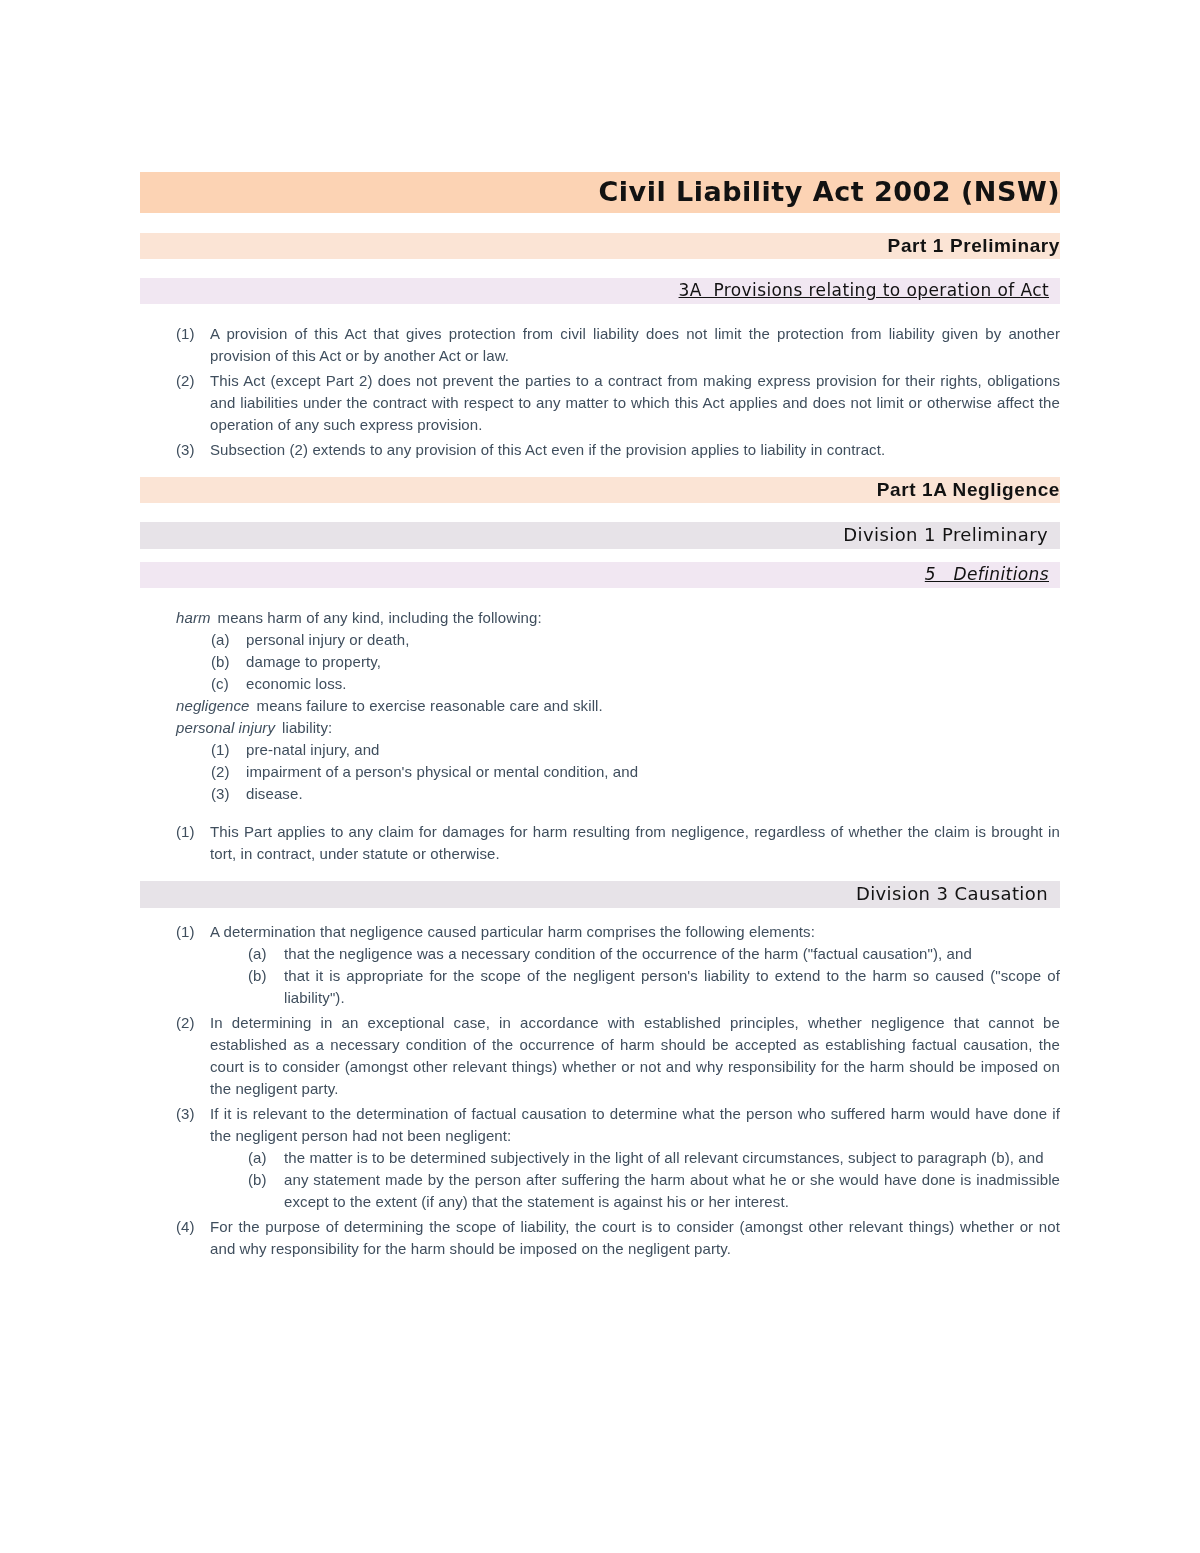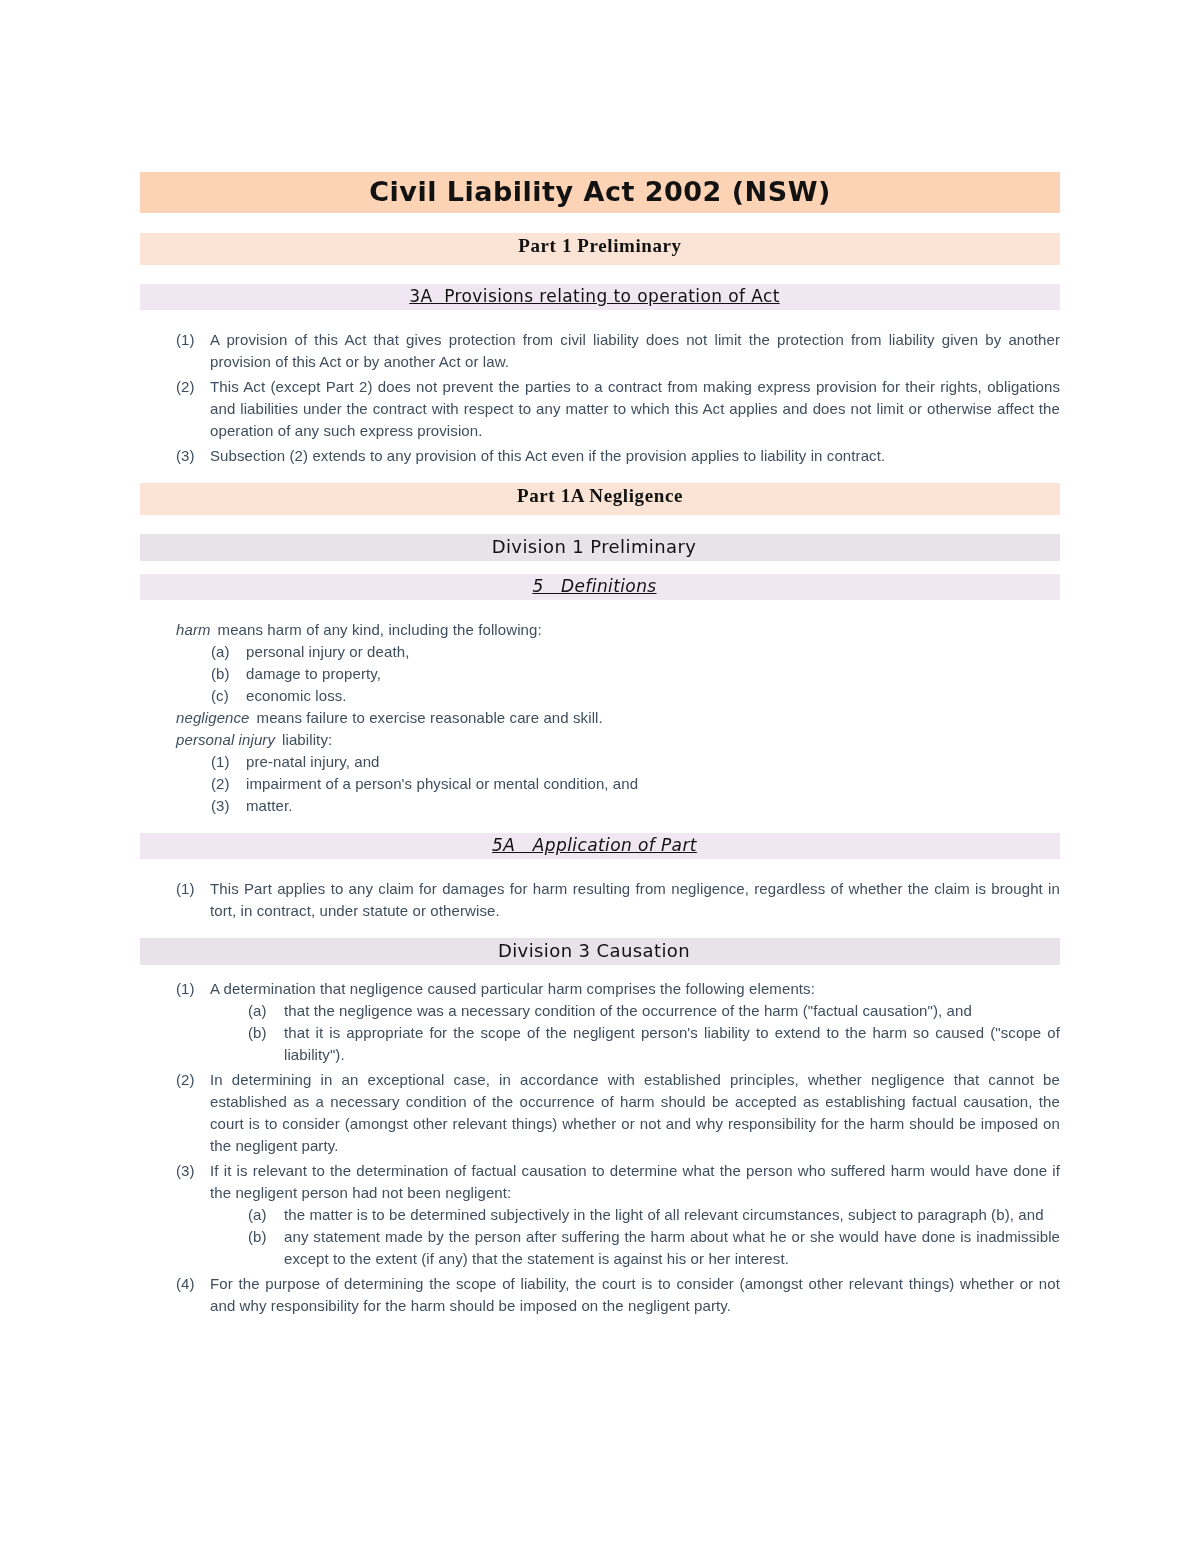--- a/index.html
+++ b/index.html
@@ -9,40 +9,40 @@
     overflow: hidden;
     font-family: "Liberation Sans", sans-serif;
   }
   .page {
     box-sizing: border-box;
     width: 1200px;
     padding: 172px 140px 0 140px;
   }
   
   .bar {
-    text-align: center;
+    text-align: right;
     color: #121212;
     white-space: pre-wrap;
   }
   .bar-title {
     background: var(--title-bg, #fcd3b4);
     font-family: "DejaVu Sans", sans-serif;
     font-size: 27px;
     font-weight: bold;
     letter-spacing: 0.5px;
     padding: 4px 0 6px 0;
     margin-bottom: 20px;
   }
   .bar-part {
     background: var(--part-bg, #fbe4d5);
-    font-family: Liberation Serif, serif;
+    font-family: Liberation Sans, sans-serif;
     font-size: 19px;
     font-weight: bold;
     letter-spacing: 0.6px;
-    padding: 2px 0 8px 0;
+    padding: 2px 0 2px 0;
     margin-bottom: 19px;
   }
   .bar-division {
     background: var(--division-bg, #e7e3e8);
     font-family: "DejaVu Sans", sans-serif;
     font-size: 18px;
     letter-spacing: 0.4px;
     padding: 2px 12px 4px 0;
     margin-bottom: 13px;
   }
@@ -138,25 +138,24 @@
     <div class="def-sub">
       <span class="num">(1)</span>
       <span class="txt">pre-natal injury, and</span>
     </div>
     <div class="def-sub">
       <span class="num">(2)</span>
       <span class="txt">impairment of a person's physical or mental condition, and</span>
     </div>
     <div class="def-sub">
       <span class="num">(3)</span>
-      <span class="txt">matter.</span>
-    </div>
-  </div>
-
-  <div class="bar bar-section italic">5A   Application of Part</div>
+      <span class="txt">disease.</span>
+    </div>
+  </div>
+
 
   <div class="body-block">
     <div class="prov">
       <span class="num">(1)</span>
       <span class="txt">This Part applies to any claim for damages for harm resulting from negligence, regardless of whether the claim is brought in tort, in contract, under statute or otherwise.</span>
     </div>
   </div>
 
   <div class="bar bar-division">Division 3 Causation</div>
 

